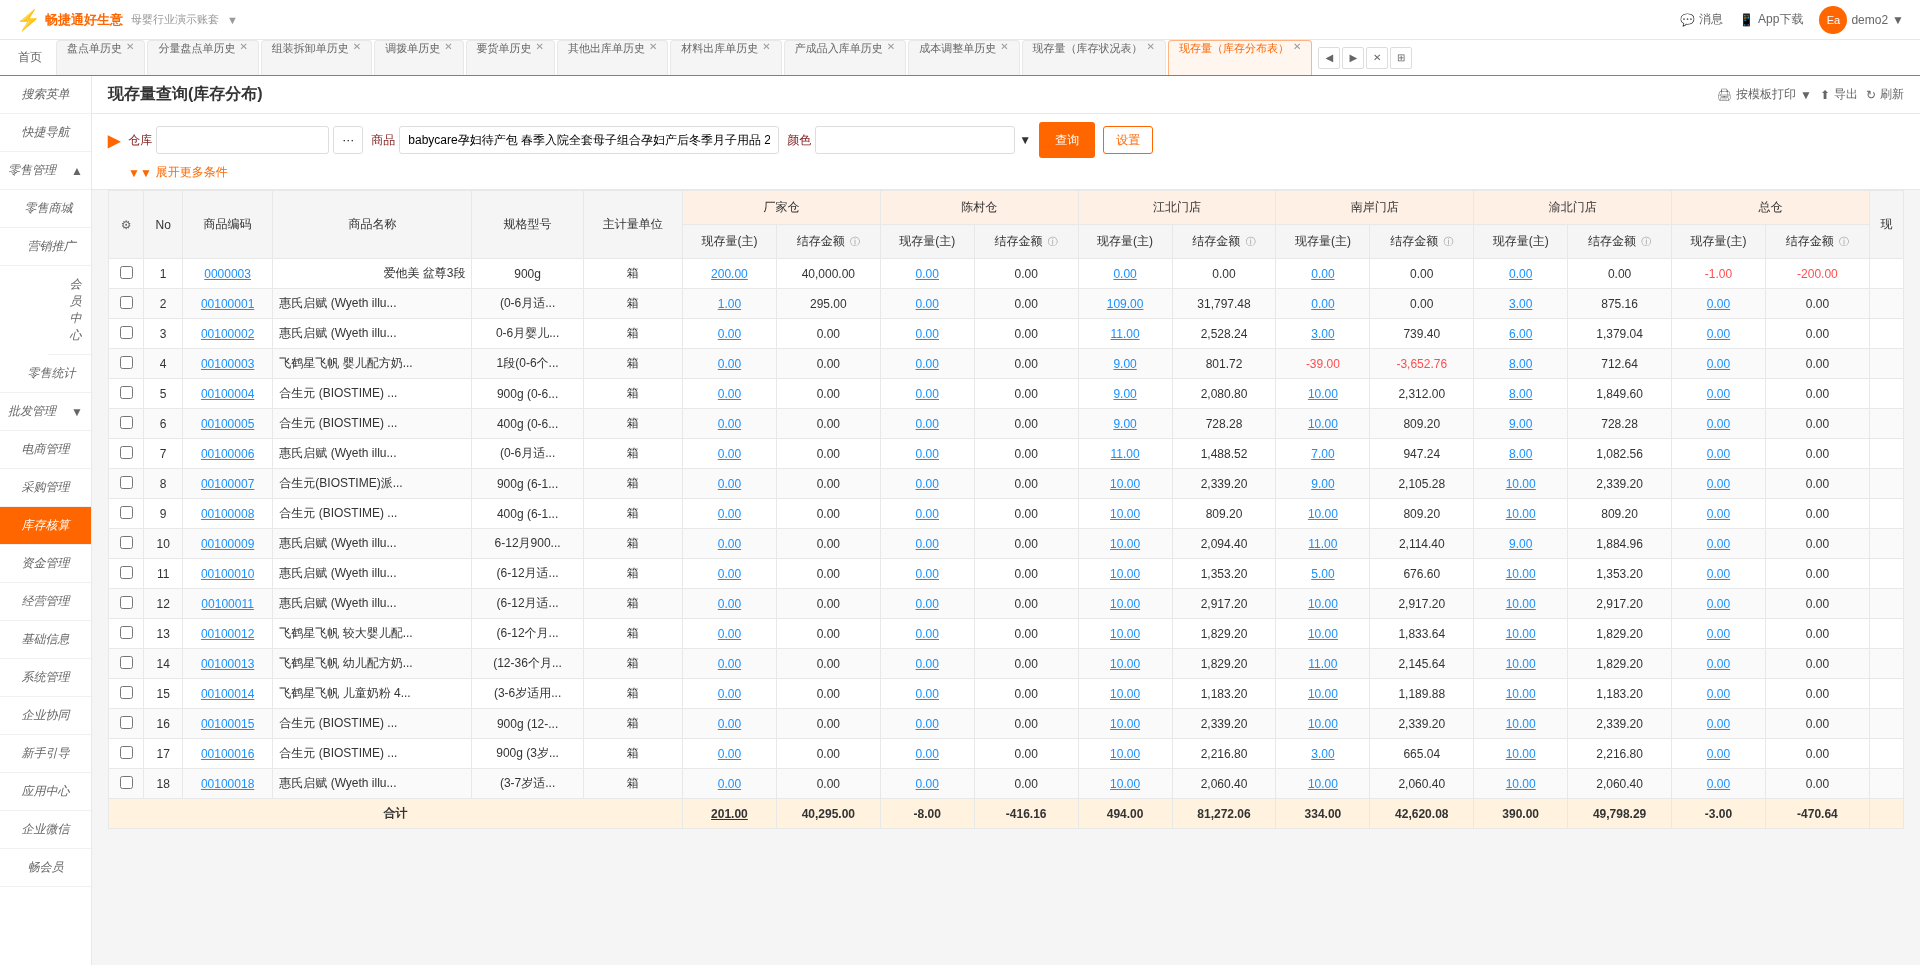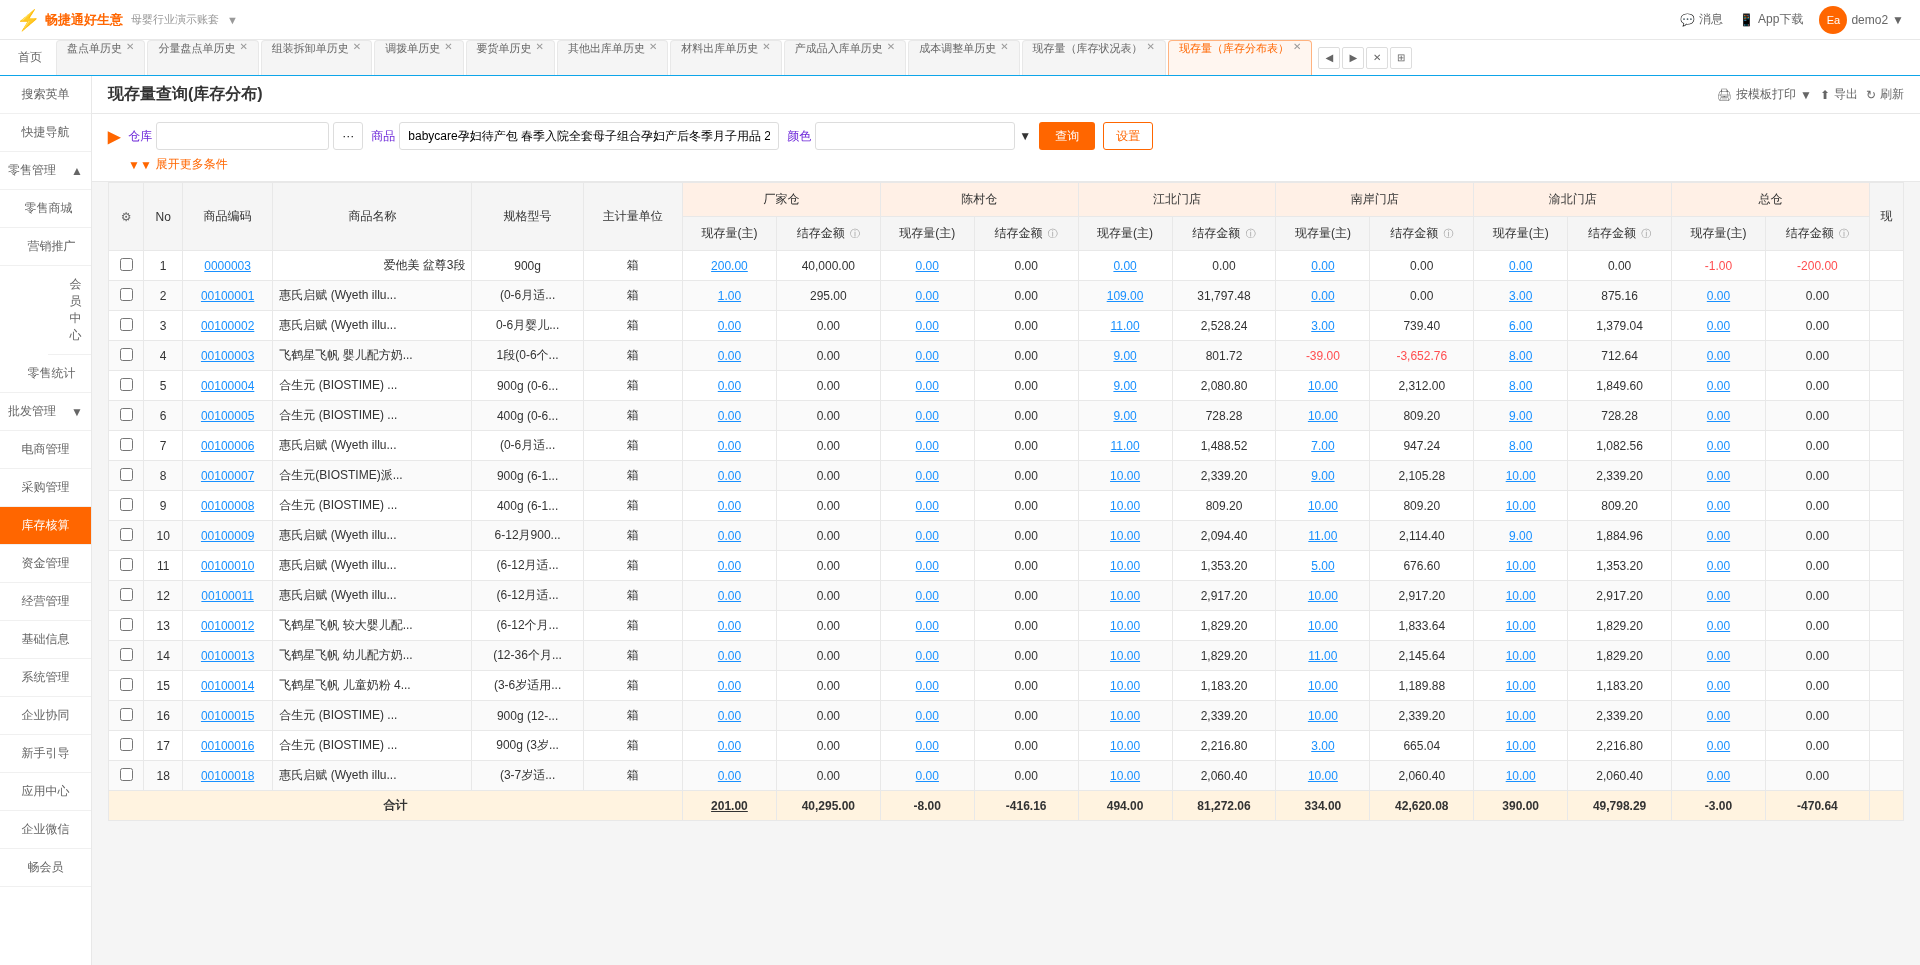--- a/index.html
+++ b/index.html
@@ -20,44 +20,44 @@
     .tab-item { height: 36px; display: flex; align-items: flex-start; padding: 0 10px; border: 1px solid #e8e8e8; border-bottom: none; background: #f5f5f5; color: #666; font-size: 11px; cursor: pointer; white-space: nowrap; gap: 4px; margin-right: 2px; border-radius: 4px 4px 0 0; }
     .tab-item.active { background: #fff6f0; color: #ff6600; border-color: #ffb380; }
     .tab-item .close-x { color: #999; font-size: 10px; cursor: pointer; }
     .tab-nav { display: flex; align-items: center; gap: 2px; margin-left: 4px; }
     .tab-nav-btn { width: 22px; height: 22px; border: 1px solid #ddd; background: #fff; cursor: pointer; display: flex; align-items: center; justify-content: center; font-size: 10px; color: #666; border-radius: 2px; }
     
     
     .main-layout { display: flex; height: calc(965px - 76px); }
     
     
-    .sidebar { width: 92px; background: #fff; border-right: 1px solid #e8e8e8; display: flex; flex-direction: column; overflow-y: auto; }
+    .sidebar { width: 92px; background: #fff; border-right: 1px solid #e8e8e8; display: flex; flex-direction: column; overflow-y: auto; font-style: italic; }
     .sidebar-item { padding: 10px 4px; text-align: center; cursor: pointer; color: #666; font-size: 12px; border-bottom: 1px solid #f0f0f0; }
     .sidebar-item.active { background: #ff6600; color: #fff; }
     .sidebar-item.has-sub { display: flex; align-items: center; justify-content: space-between; padding: 10px 8px; }
     
     
     .content { flex: 1; overflow: hidden; display: flex; flex-direction: column; }
     
     
     .page-header { padding: 8px 16px; background: #fff; border-bottom: 1px solid #e8e8e8; display: flex; justify-content: space-between; }
     .page-title { font-size: 16px; font-weight: bold; color: #333; }
     .header-actions { display: flex; align-items: center; gap: 8px; }
     .action-btn { display: flex; align-items: center; gap: 4px; color: #666; cursor: pointer; font-size: 12px; }
     
     
     .filter-area { background: #fff; padding: 8px 16px; border-bottom: 1px solid #e8e8e8; }
     .filter-row { display: flex; align-items: center; gap: 8px; flex-wrap: wrap; }
     .filter-item { display: flex; align-items: center; gap: 4px; }
-    .filter-label { color: #6d28d9; font-size: 12px; white-space: nowrap; }
+    .filter-label { color: #7f1d1d; font-size: 12px; white-space: nowrap; }
     .filter-input { border: 1px solid #ddd; border-radius: 3px; padding: 4px 8px; font-size: 12px; height: 28px; min-width: 80px; outline: none; }
     .filter-input-long { min-width: 300px; }
     .ellipsis-btn { border: 1px solid #ddd; border-radius: 3px; padding: 4px 8px; cursor: pointer; font-size: 12px; height: 28px; background: #fff; }
     .expand-btn { color: #ff6600; cursor: pointer; font-size: 12px; display: flex; align-items: center; gap: 4px; }
-    .query-btn { background: #ff6600; color: #fff; border: none; border-radius: 3px; padding: 5px 16px; cursor: pointer; font-size: 12px; height: 28px; }
+    .query-btn { background: #ff6600; color: #fff; border: none; border-radius: 3px; padding: 5px 16px; cursor: pointer; font-size: 12px; height: 36px; }
     .setting-btn { border: 1px solid #ff6600; color: #ff6600; background: #fff; border-radius: 3px; padding: 5px 12px; cursor: pointer; font-size: 12px; height: 28px; }
     
     
     .table-container { flex: 1; overflow: auto; padding: 0 16px 16px; background: #f5f5f5; }
     .data-table { width: 100%; border-collapse: collapse; background: #fff; font-size: 12px; min-width: 1700px; }
     .data-table th { background: #f5f5f5; padding: 8px 6px; border: 1px solid #e8e8e8; text-align: center; font-weight: normal; color: #333; white-space: nowrap; }
     .data-table td { padding: 6px 6px; border: 1px solid #e8e8e8; text-align: center; color: #333; white-space: nowrap; }
     .data-table tr:nth-child(even) td { background: #fafafa; }
     .col-header-group { text-align: center; font-weight: bold; background: #fff0e6; }
     .num-link { color: #1890ff; text-decoration: underline; cursor: pointer; }

